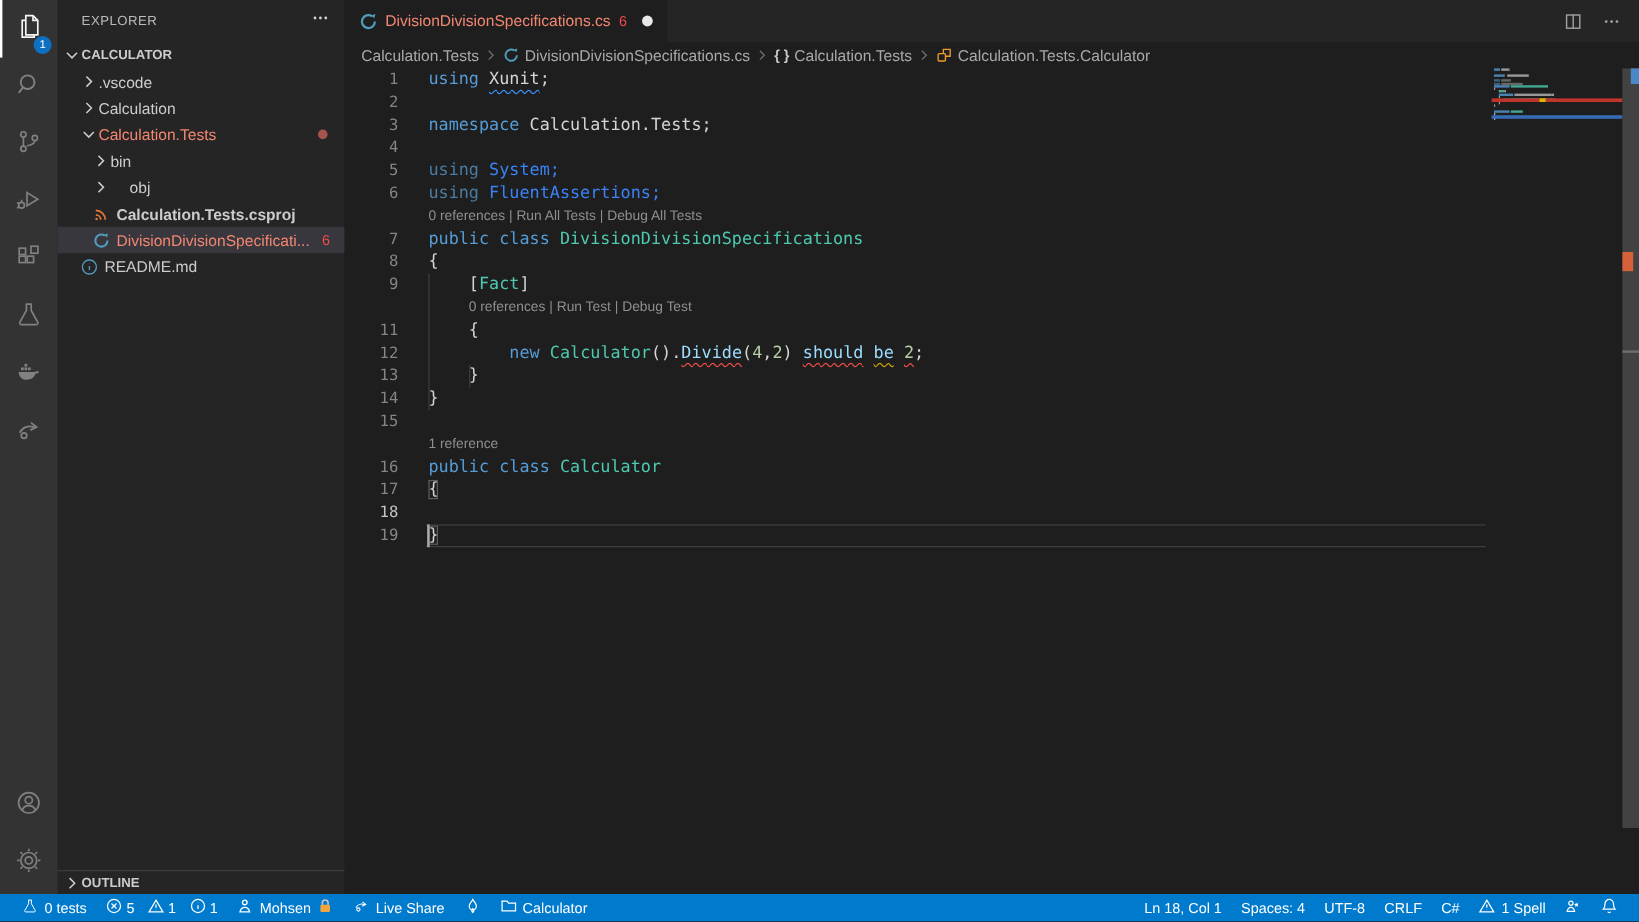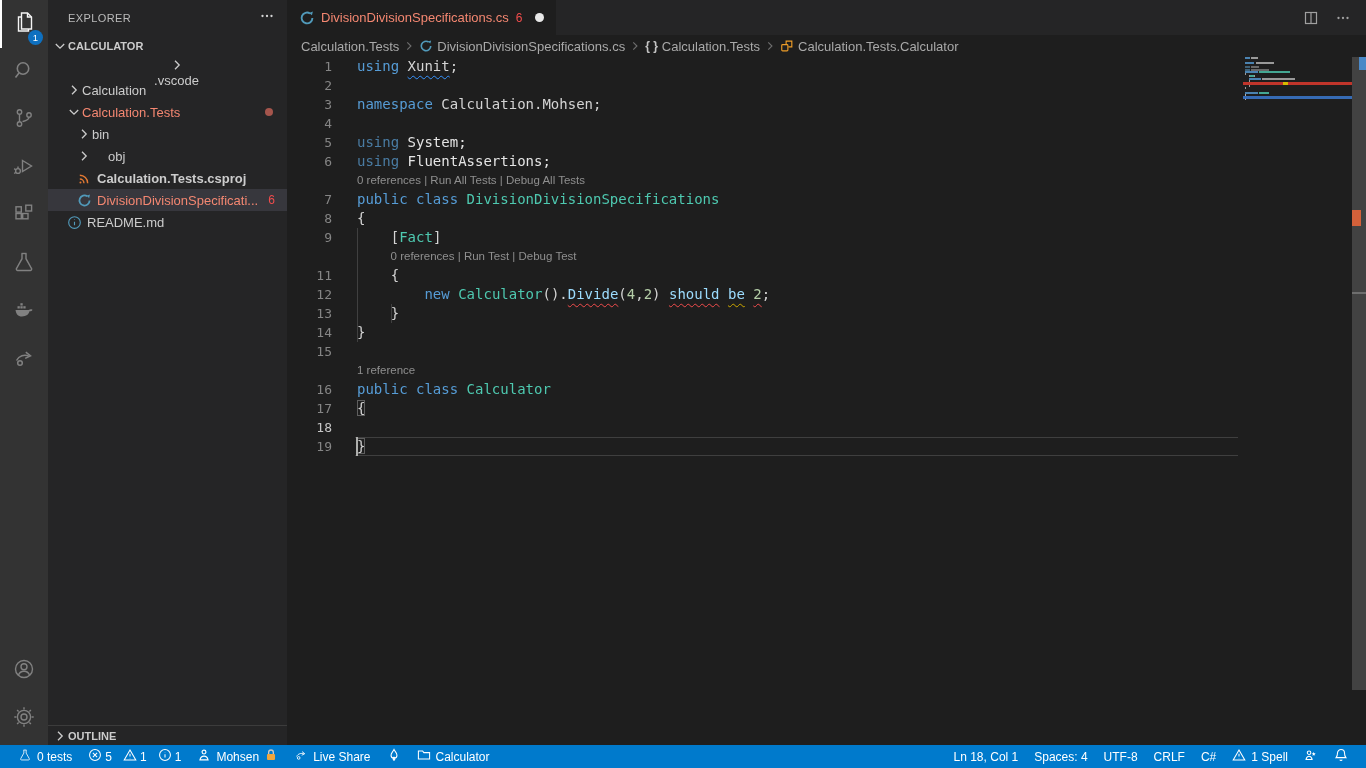--- a/index.html
+++ b/index.html
@@ -60,21 +60,21 @@
   
   #codearea { position:absolute; left:0; top:57px; right:123px; bottom:0; }
   .row { display:flex; height:19px; font-family:"DejaVu Sans Mono",monospace; font-size:14px; line-height:19px; }
   .ln { width:45px; flex:none; text-align:right; color:#858585; font-size:13px; }
   .ln.cur { color:#c6c6c6; }
   .lc { margin-left:25px; white-space:pre; color:#d4d4d4; }
   .lens { height:19px; line-height:19px; font-family:"Liberation Sans",sans-serif; font-size:11.5px; color:#8f8f8f; }
   .lens span.link { cursor:pointer; }
   .tok-kw { color:#569cd6; } .tok-type { color:#4ec9b0; } .tok-id { color:#9cdcfe; }
   .tok-num { color:#b5cea8; } .tok-pun { color:#d4d4d4; }
-  .tok-dim { color:#e5e5e5;text-align:center; } .tok-kwdim { color:#4a7ca3; }
+  .tok-dim { color:#3b82f6;text-align:center; } .tok-kwdim { color:#4a7ca3; }
   .tok-match { color:#d4d4d4; outline:1px solid #5f5f5f; outline-offset:-1px; }
   .sq-red    { text-decoration:underline wavy #f14c4c 1px; text-underline-offset:3.5px; }
   .sq-yellow { text-decoration:underline wavy #cca700 1px; text-underline-offset:3.5px; }
   .sq-blue   { text-decoration:underline wavy #3794ff 1px; text-underline-offset:3.5px; }
   .guide { position:absolute; width:1px; background:#404040; }
   #curline { position:absolute; left:68px; width:883px; height:19px; border-top:1px solid #3f3f3f; border-bottom:1px solid #3f3f3f; }
   #cursor { position:absolute; width:2px; height:19px; background:#aeafad; }
 
   
   #minimap { position:absolute; top:57px; right:14px; width:109px; height:500px; }
@@ -189,21 +189,21 @@
     </div>
     <div class="section-row">
       <span class="chev">
           <svg viewBox="0 0 16 16" fill="none" stroke="currentColor" stroke-width="1.3">
             <path d="M3.8 6L8 10.2 12.2 6"></path>
           </svg>
         </span>
       <span>CALCULATOR</span>
     </div>
     <div id="tree">
-        <div class="tree-row" style="padding-left: 18px; flex-direction: column;">
+        <div class="tree-row" style="padding-left: 18px;">
           <span class="chev">
             <svg viewBox="0 0 16 16" fill="none" stroke="currentColor" stroke-width="1.3">
               <path d="M6 3.8L10.2 8 6 12.2"></path>
             </svg>
           </span>
           <span class="tree-label">.vscode</span>
         </div>
         <div class="tree-row" style="padding-left: 18px;">
           <span class="chev">
             <svg viewBox="0 0 16 16" fill="none" stroke="currentColor" stroke-width="1.3">
@@ -359,21 +359,21 @@
           <div class="row">
             <div class="ln">1</div>
             <div class="lc"><span class="tok-kw">using </span><span class="tok-pun sq-blue">Xunit</span><span class="tok-pun">;</span></div>
           </div>
           <div class="row">
             <div class="ln">2</div>
             <div class="lc"></div>
           </div>
           <div class="row">
             <div class="ln">3</div>
-            <div class="lc"><span class="tok-kw">namespace </span><span class="tok-pun">Calculation.Mohsen;</span></div>
+            <div class="lc"><span class="tok-kw">namespace </span><span class="tok-pun">Calculation.Tests;</span></div>
           </div>
           <div class="row">
             <div class="ln">4</div>
             <div class="lc"></div>
           </div>
           <div class="row">
             <div class="ln">5</div>
             <div class="lc"><span class="tok-kwdim">using </span><span class="tok-dim">System;</span></div>
           </div>
           <div class="row">

